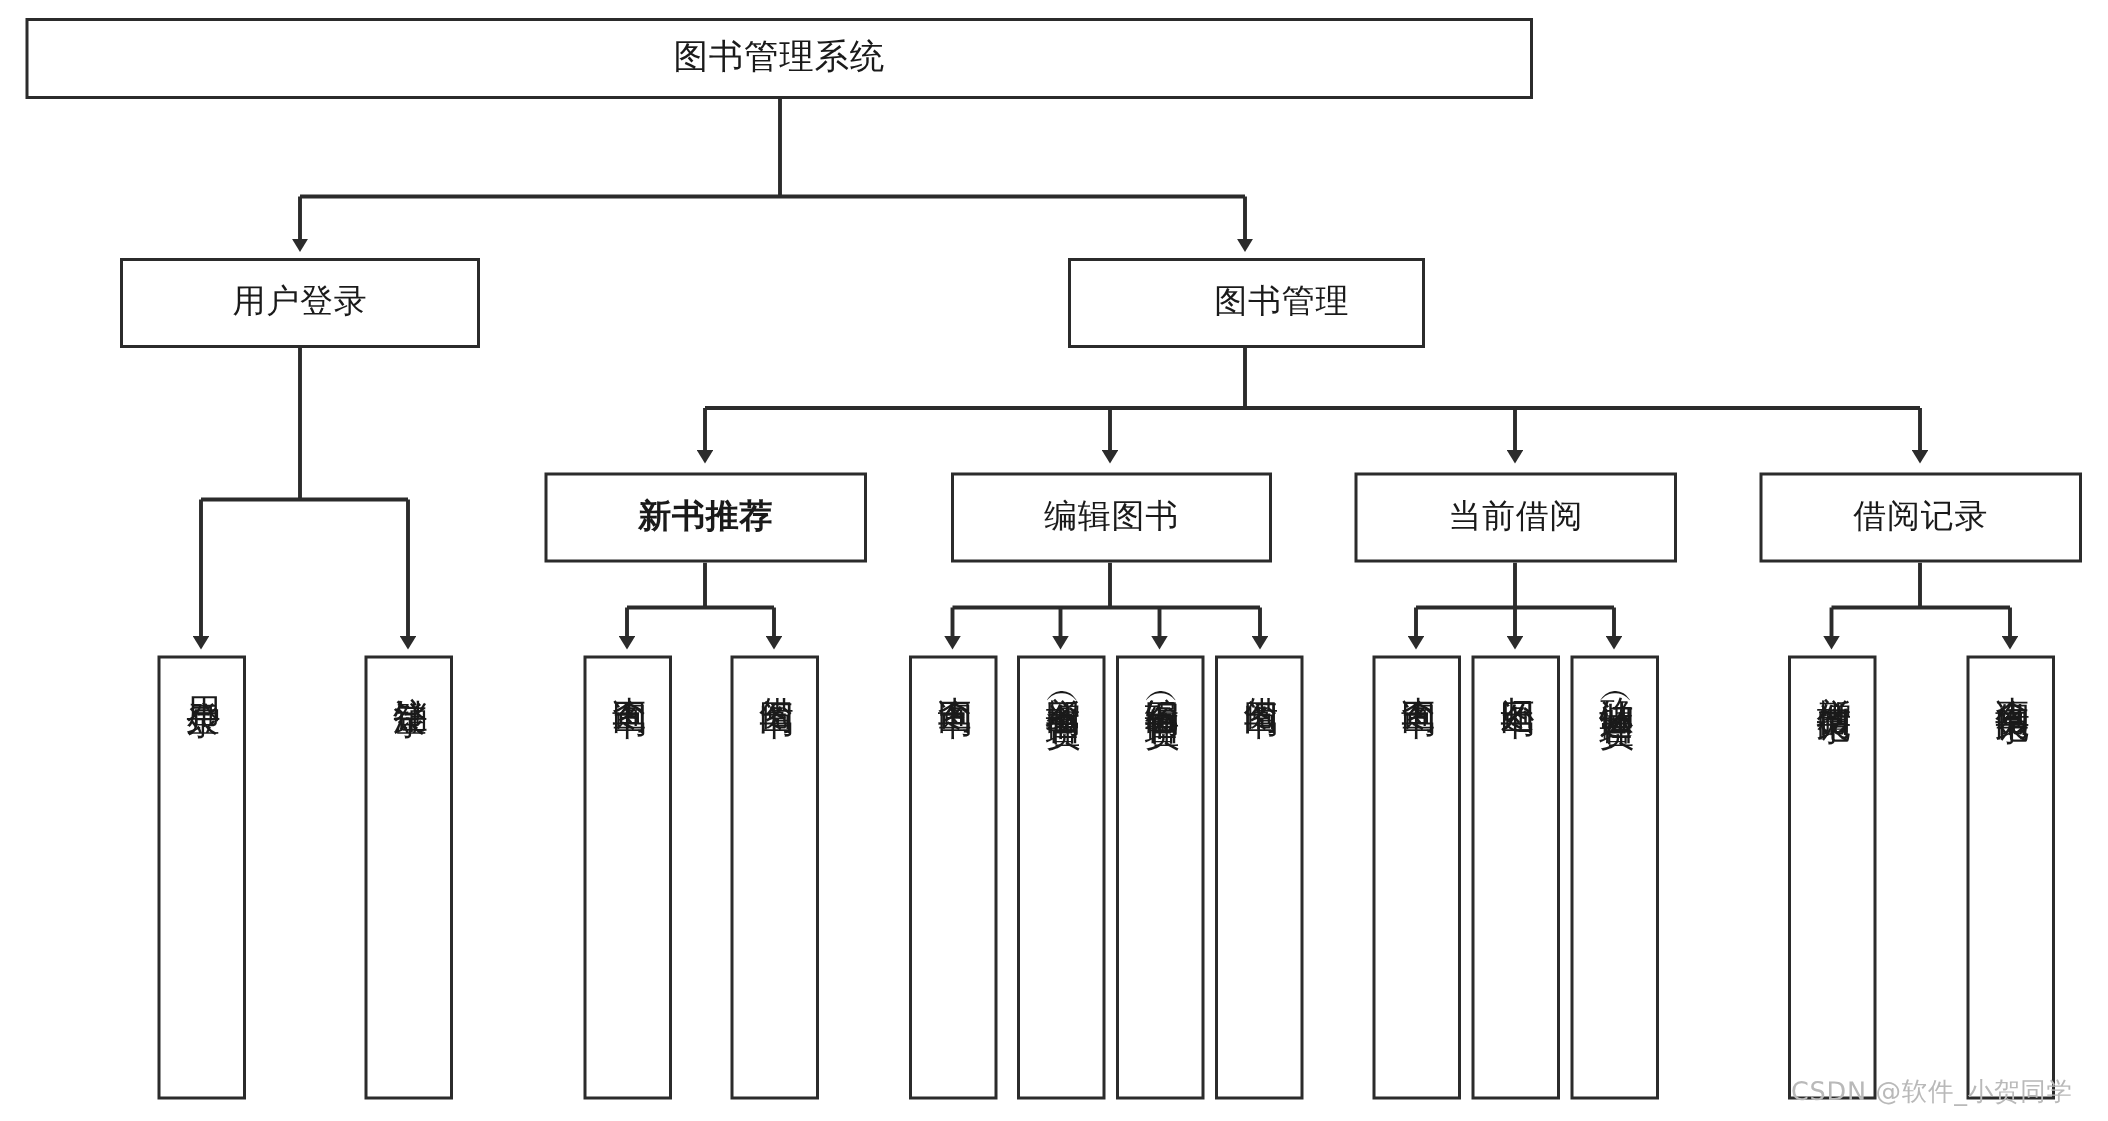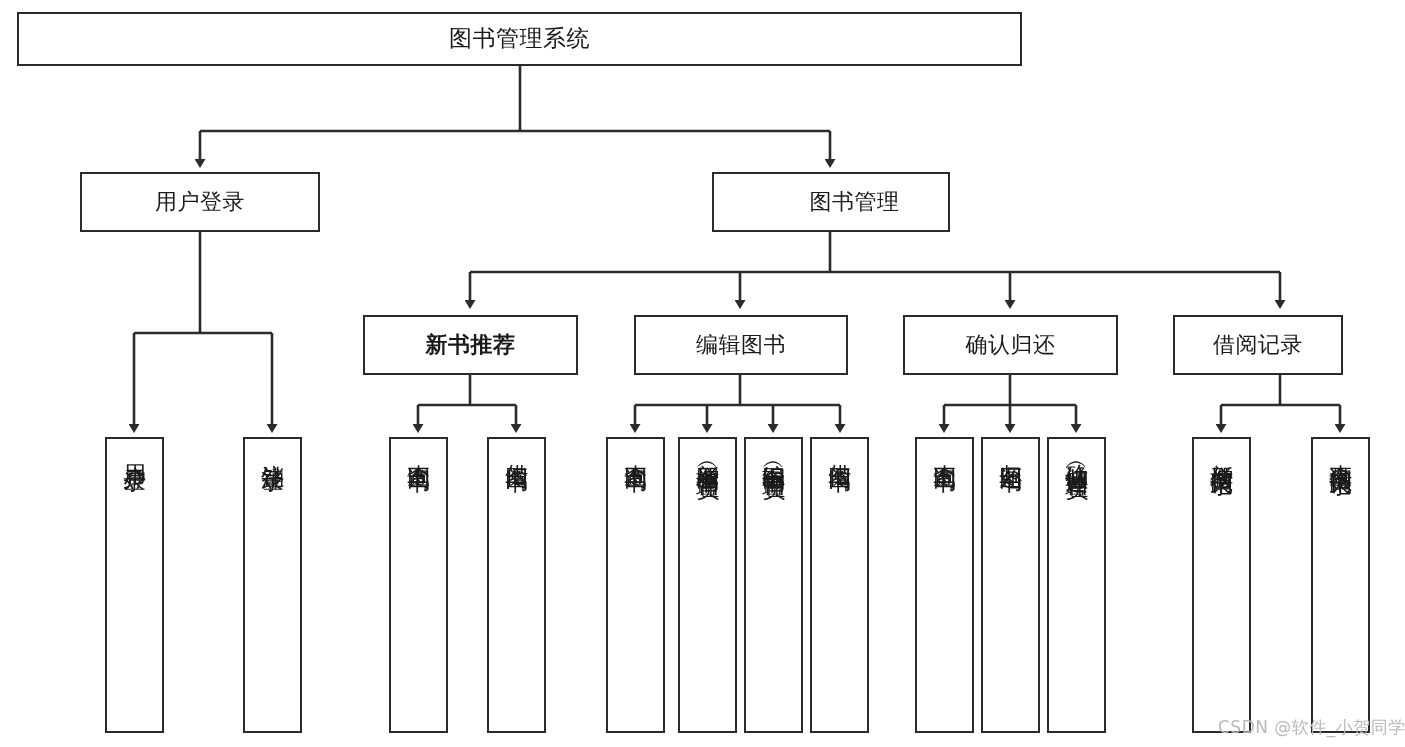--- a/index.html
+++ b/index.html
@@ -142,23 +142,23 @@
     <span class="label">图书管理</span>
   </div>
 
   <div class="node horiz" style="left:363px; top:315px; width:215px; height:60px;font-weight:bold;">
     <span class="label">新书推荐</span>
   </div>
   <div class="node horiz" style="left:634px; top:315px; width:214px; height:60px;">
     <span class="label">编辑图书</span>
   </div>
   <div class="node horiz" style="left:903px; top:315px; width:215px; height:60px;">
-    <span class="label">确认归还</span>
-  </div>
-  <div class="node horiz" style="left:1173px; top:315px; width:170px; height:60px;">
+    <span class="label">当前借阅</span>
+  </div>
+  <div class="node horiz" style="left:1173px; top:315px; width:215px; height:60px;">
     <span class="label">借阅记录</span>
   </div>
 
   <div class="node vert" style="left:105px; top:437px; width:59px; height:296px;">
     <span class="label">用户登录</span>
   </div>
   <div class="node vert" style="left:243px; top:437px; width:59px; height:296px;">
     <span class="label">注销登录</span>
   </div>
 
@@ -192,15 +192,15 @@
     <span class="label">确认归还（管理员）</span>
   </div>
 
   <div class="node vert" style="left:1192px; top:437px; width:59px; height:296px;">
     <span class="label">新增借阅记录</span>
   </div>
   <div class="node vert" style="left:1311px; top:437px; width:59px; height:296px;">
     <span class="label">查询借阅记录</span>
   </div>
 
-  <div class="watermark" style="left:1194px; top:716px;margin-left:24px;">CSDN @软件_小贺同学</div>
+  <div class="watermark" style="left:1194px; top:716px;">CSDN @软件_小贺同学</div>
 
 </div>
 
 </body></html>

